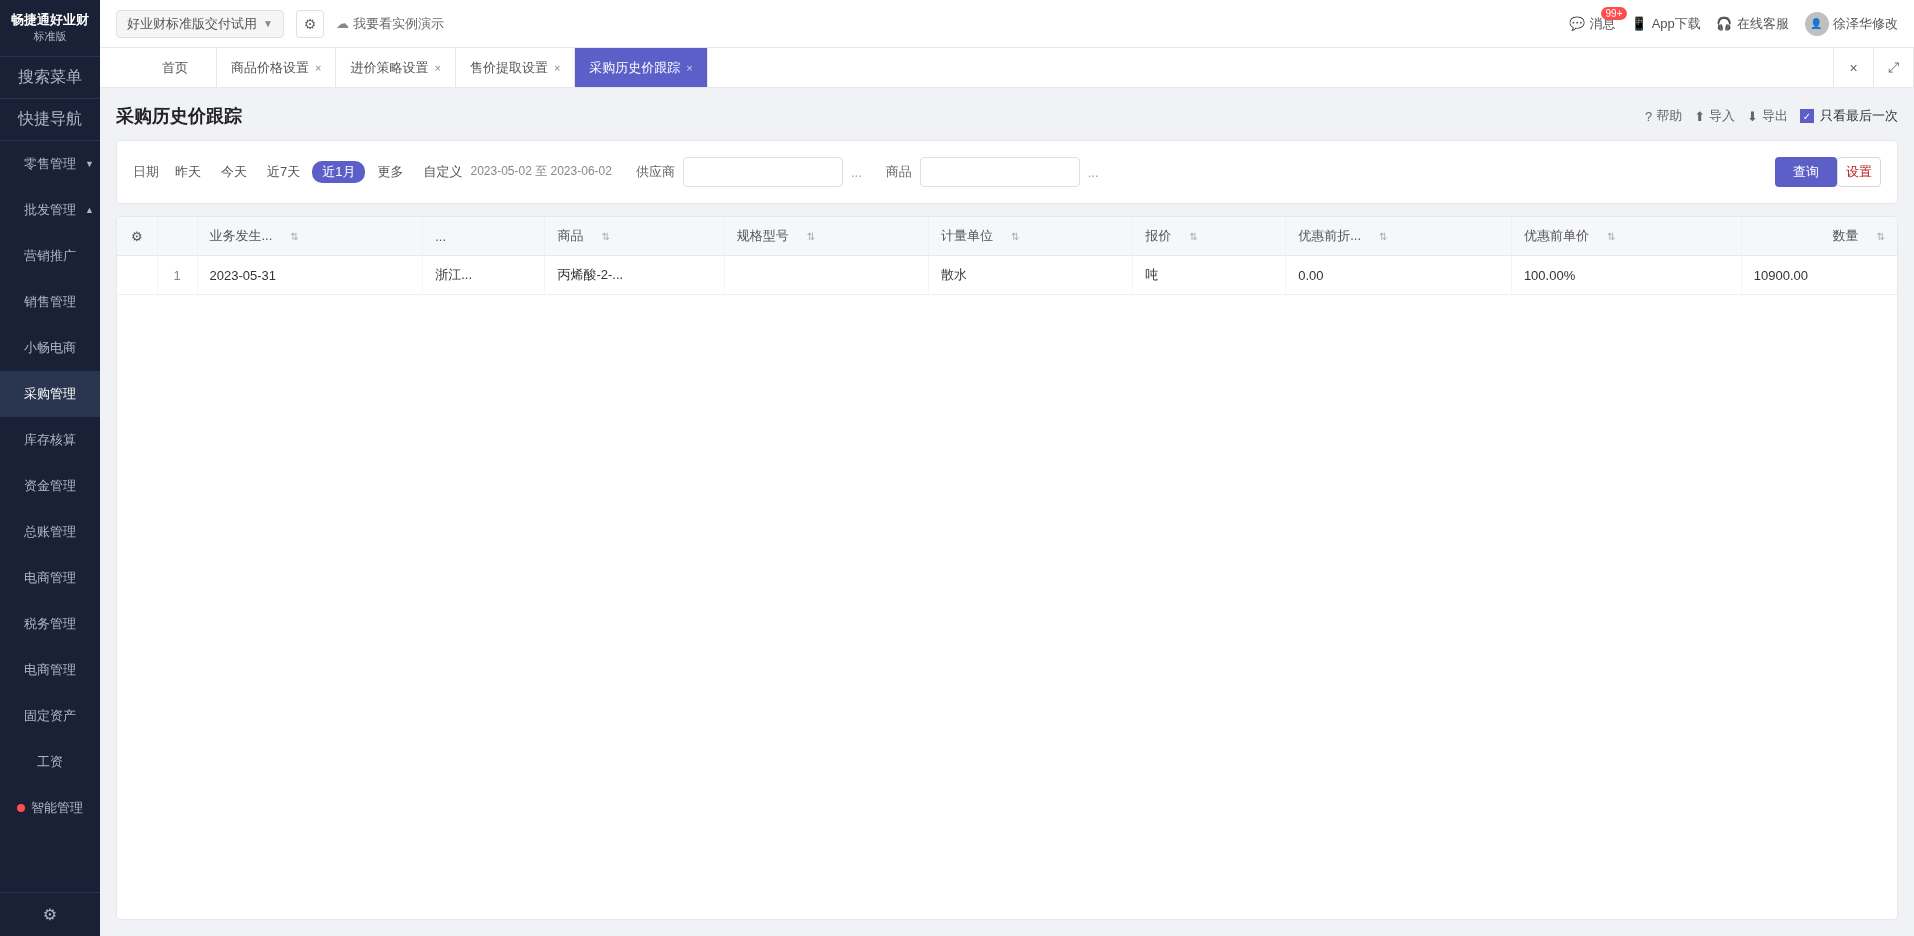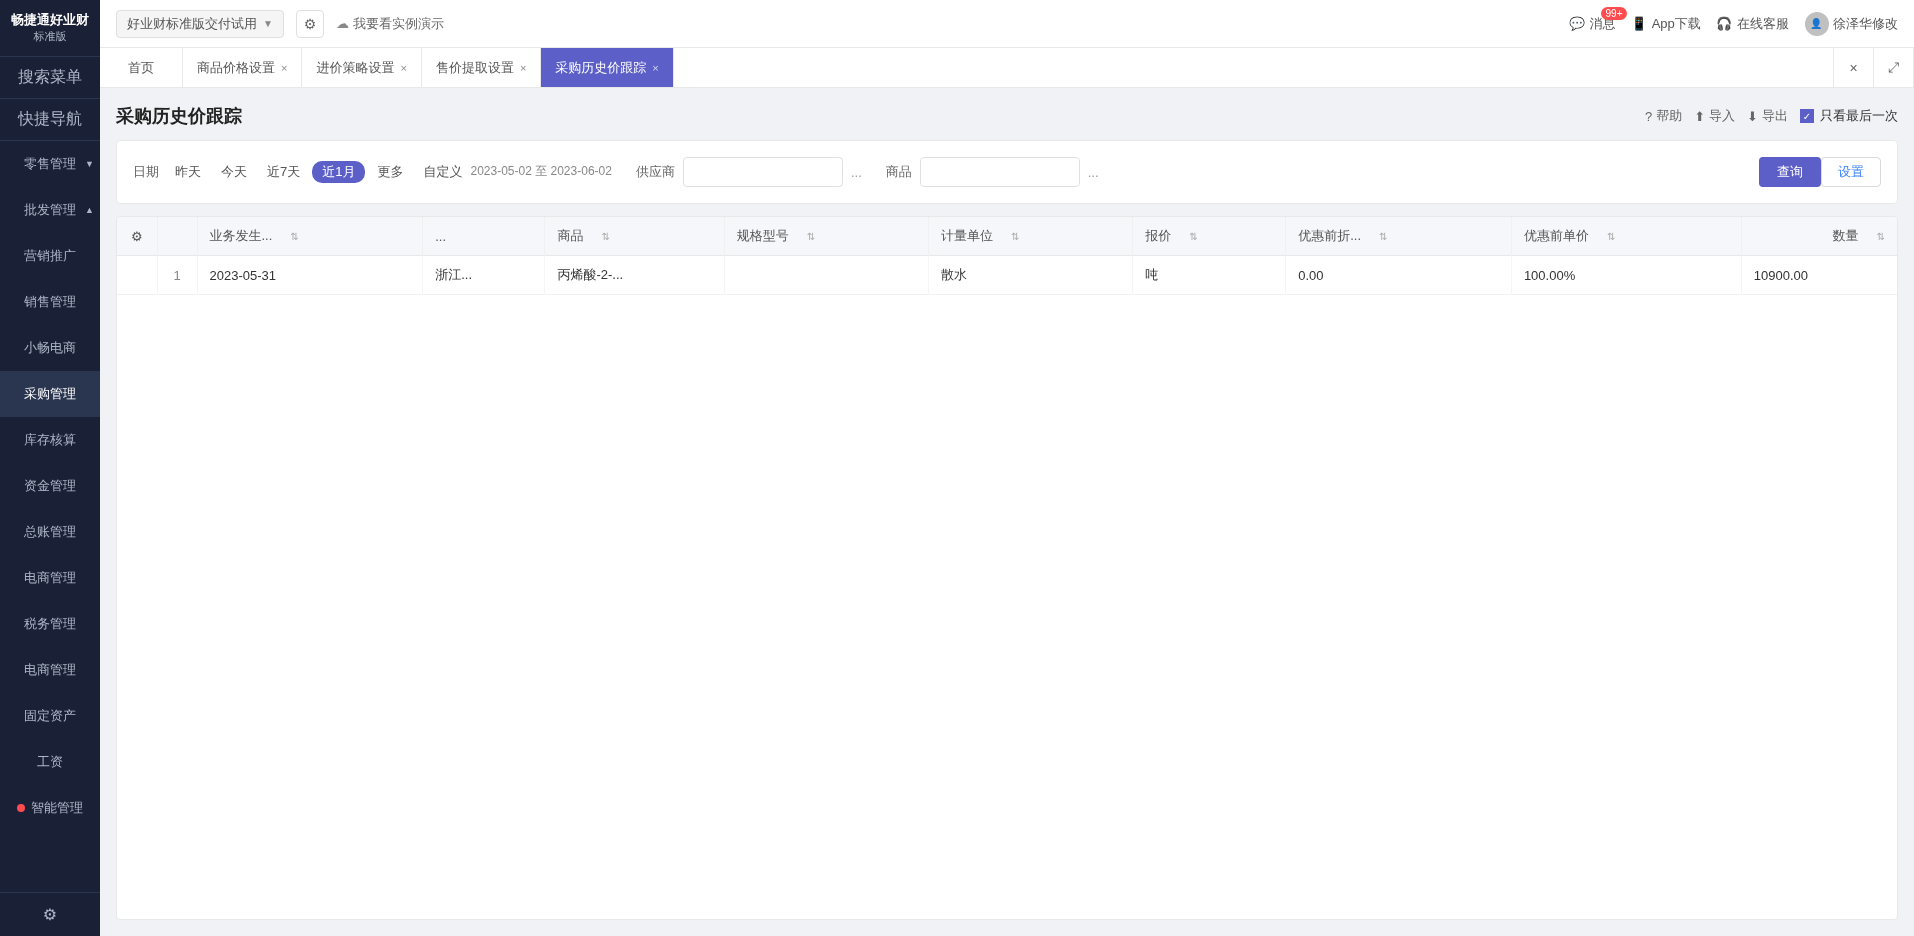--- a/index.html
+++ b/index.html
@@ -35,21 +35,21 @@
     .badge { background: #ff4d4f; color: #fff; border-radius: 10px; font-size: 10px; padding: 1px 5px; position: absolute; top: -8px; right: -12px; white-space: nowrap; }
     .topbar-app { display: flex; align-items: center; gap: 4px; color: #555; font-size: 13px; cursor: pointer; }
     .topbar-service { display: flex; align-items: center; gap: 4px; color: #555; font-size: 13px; cursor: pointer; }
     .topbar-user { display: flex; align-items: center; gap: 4px; color: #555; font-size: 13px; cursor: pointer; }
     .topbar-user .avatar { width: 24px; height: 24px; background: #c0c0c0; border-radius: 50%; display: flex; align-items: center; justify-content: center; color: #fff; font-size: 10px; }
 
     
     .tabbar { height: 40px; background: #fff; display: flex; align-items: center; border-bottom: 1px solid #e8e8e8; padding-left: 0; flex-shrink: 0; position: relative; }
     .tab { height: 100%; display: flex; align-items: center; padding: 0 14px; cursor: pointer; font-size: 13px; color: #555; border-right: 1px solid #e8e8e8; white-space: nowrap; gap: 6px; }
     .tab.active { background: #5b5fc7; color: #fff; }
-    .tab.home { padding: 0 28px; font-weight: 500; }
+    .tab.home { padding: 0 28px; font-weight: 500; margin-left: 34px; }
     .tab .close-btn { font-size: 11px; opacity: 0.7; cursor: pointer; }
     .tab.active .close-btn { color: #fff; }
     .tabbar-controls { margin-left: auto; display: flex; align-items: center; border-left: 1px solid #e8e8e8; height: 100%; }
     .tabbar-btn { width: 40px; height: 100%; display: flex; align-items: center; justify-content: center; cursor: pointer; color: #666; font-size: 14px; border-right: 1px solid #e8e8e8; }
 
     
     .content { flex: 1; overflow: auto; padding: 16px; display: flex; flex-direction: column; gap: 12px; }
     .page-header { display: flex; align-items: center; justify-content: space-between; }
     .page-title { font-size: 18px; font-weight: bold; color: #222; }
     .page-actions { display: flex; align-items: center; gap: 12px; }
@@ -63,21 +63,21 @@
     .filter-group { display: flex; align-items: center; gap: 8px; }
     .filter-label { color: #666; font-size: 13px; white-space: nowrap; }
     .date-options { display: flex; align-items: center; gap: 4px; }
     .date-opt { padding: 2px 8px; font-size: 13px; color: #555; cursor: pointer; border-radius: 3px; }
     .date-opt.active { background: #5b5fc7; color: #fff; border-radius: 10px; padding: 2px 10px; }
     .date-range { font-size: 12px; color: #888; margin-top: 2px; }
     .filter-input { height: 30px; border: 1px solid #e0e0e0; border-radius: 4px; padding: 0 8px; font-size: 13px; width: 160px; outline: none; }
     .filter-ellipsis { color: #999; cursor: pointer; font-size: 13px; }
     .filter-right { margin-left: auto; display: flex; align-items: center; }
     .btn-query { background: #5b5fc7; color: #fff; border: none; border-radius: 4px; padding: 6px 18px; font-size: 13px; cursor: pointer; }
-    .btn-setting { background: #fff; color: #3b82f6; border: 1px solid #d9d9d9; border-radius: 4px; padding: 5px 16px; font-size: 13px; cursor: pointer; }
+    .btn-setting { background: #fff; color: #b91c1c; border: 1px solid #d9d9d9; border-radius: 4px; padding: 5px 8px; font-size: 13px; cursor: pointer; }
 
     
     .table-wrapper { background: #fff; border-radius: 4px; border: 1px solid #e8e8e8; overflow: auto; flex: 1; }
     table { width: 100%; border-collapse: collapse; min-width: 900px; }
     thead tr { background: #f5f7fa; border-bottom: 1px solid #e8e8e8; }
     thead th { padding: 10px 12px; text-align: left; font-size: 13px; color: #555; font-weight: 500; white-space: nowrap; border-right: 1px solid #f0f0f0; }
     thead th:last-child { border-right: none; }
     tbody tr { border-bottom: 1px solid #f0f0f0; }
     tbody td { padding: 10px 12px; font-size: 13px; color: #333; white-space: nowrap; border-right: 1px solid #f5f5f5; }
     tbody td:last-child { border-right: none; }

